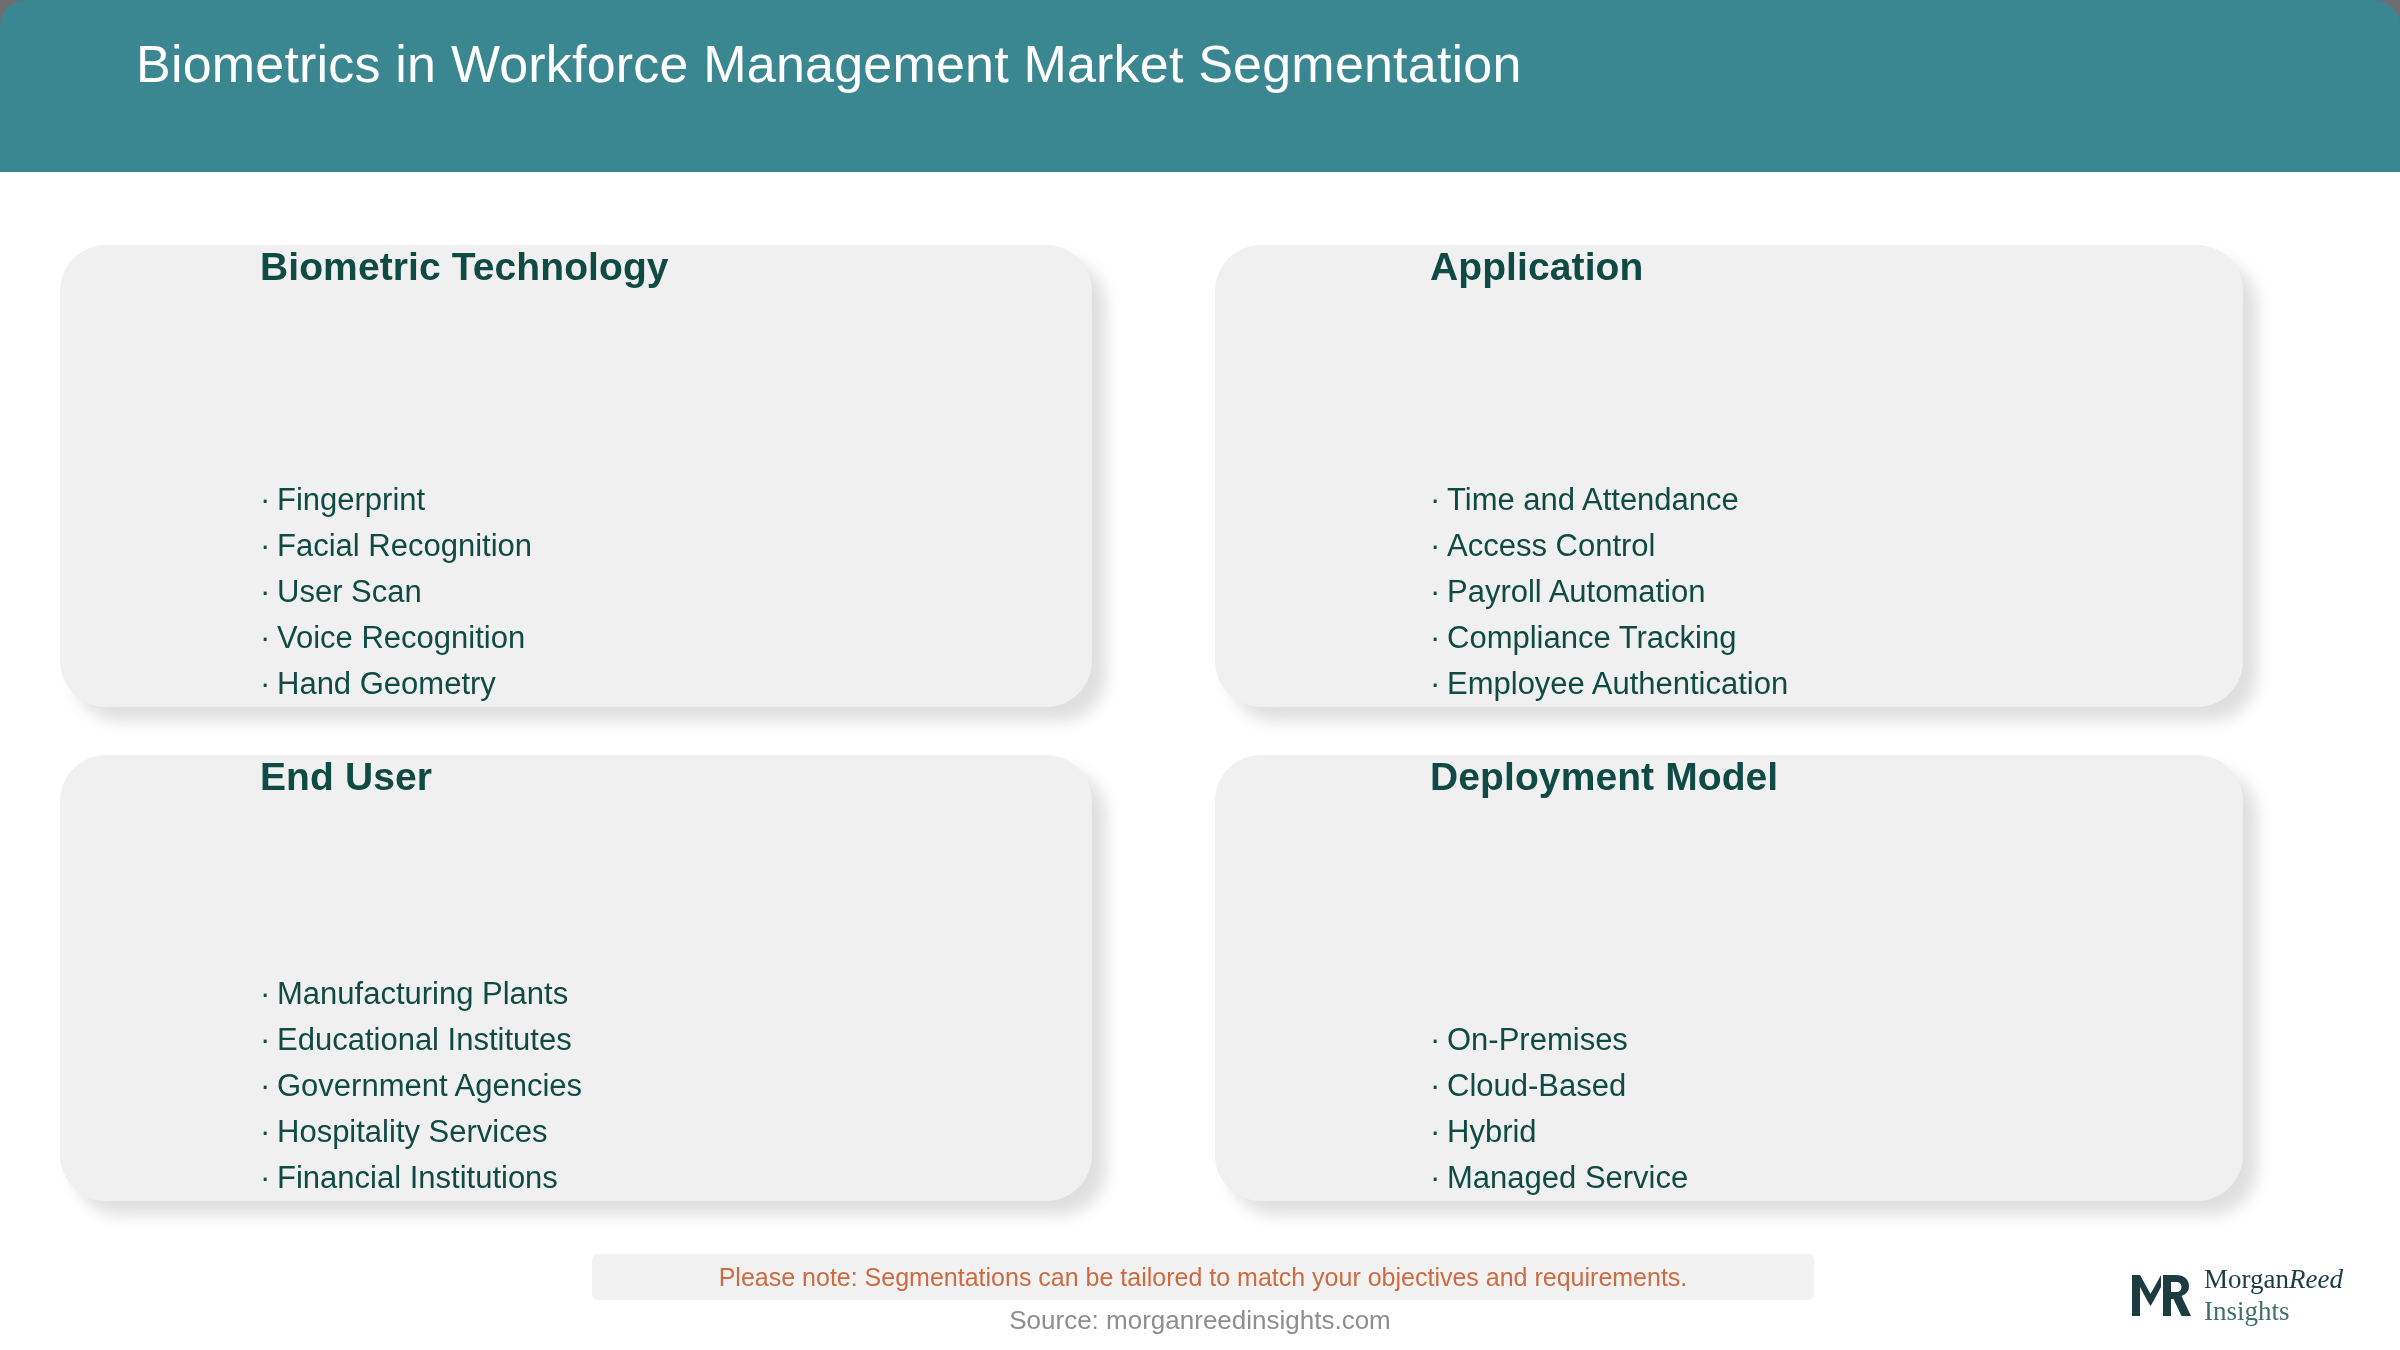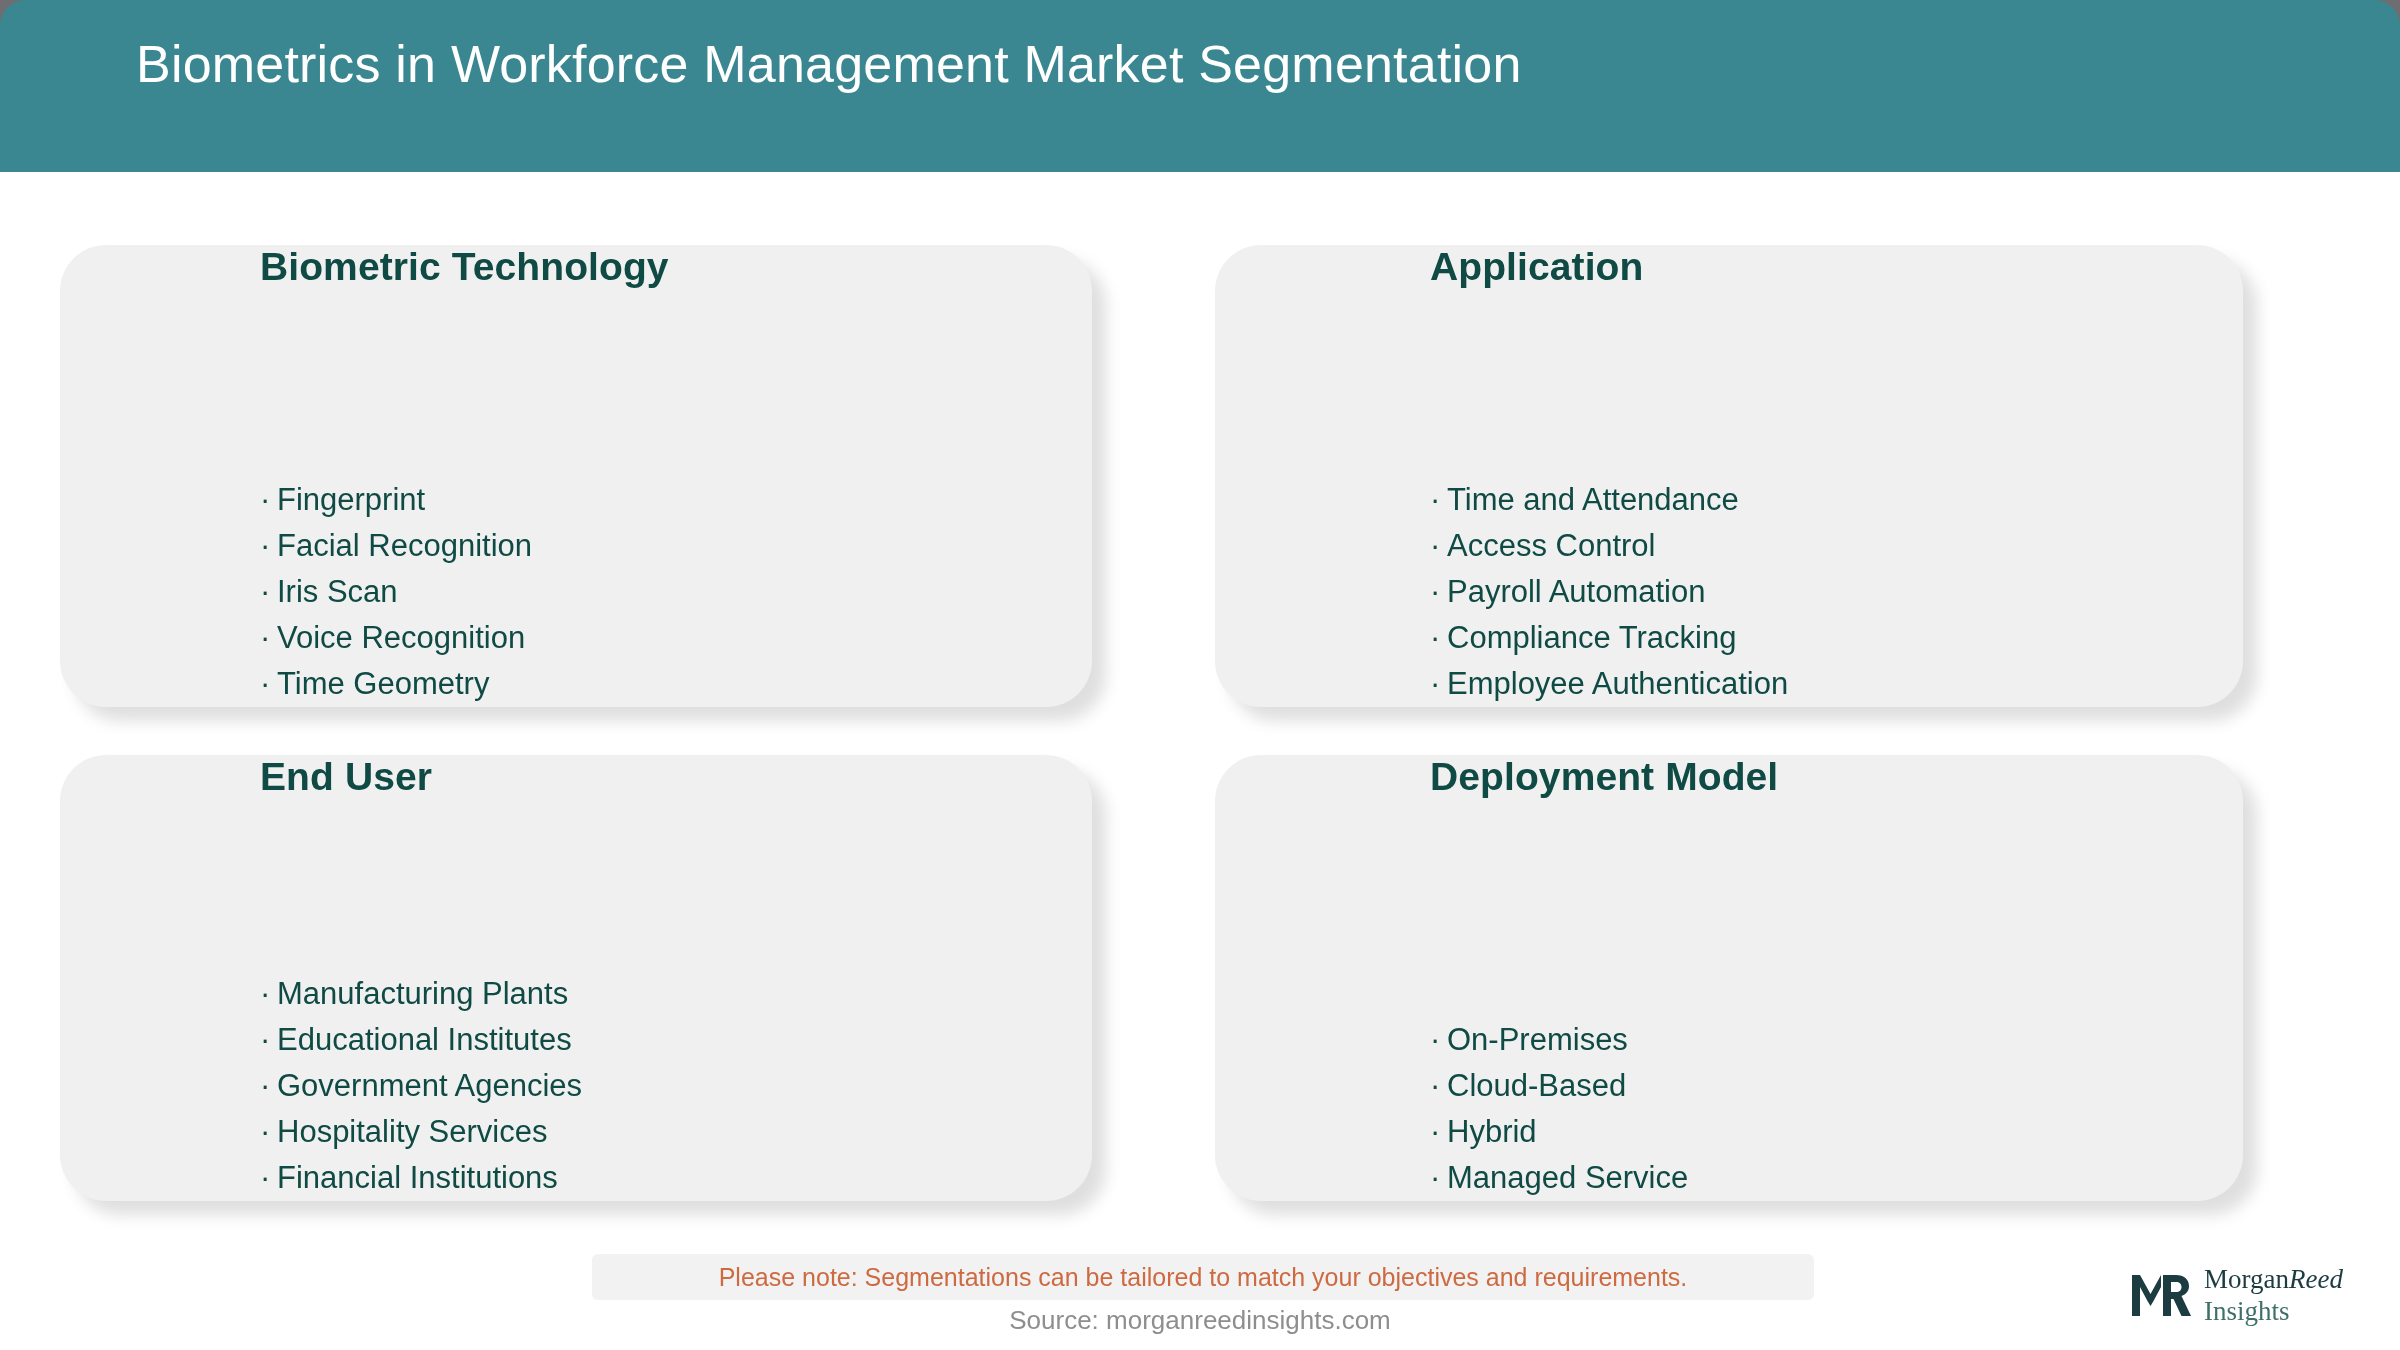--- a/index.html
+++ b/index.html
@@ -195,23 +195,23 @@
     <div class="header-corner-r"></div>
     <div class="header-title">Biometrics in Workforce Management Market Segmentation</div>
   </div>
 
   <div class="card r1 c1">
     <div class="card-inner">
       <div class="card-title">Biometric Technology</div>
       <ul class="card-list">
         <li><span class="bullet">·</span><span>Fingerprint</span></li>
         <li><span class="bullet">·</span><span>Facial Recognition</span></li>
-        <li><span class="bullet">·</span><span>Iris Scan</span></li>
+        <li><span class="bullet">·</span><span>User Scan</span></li>
         <li><span class="bullet">·</span><span>Voice Recognition</span></li>
-        <li><span class="bullet">·</span><span>Time Geometry</span></li>
+        <li><span class="bullet">·</span><span>Hand Geometry</span></li>
       </ul>
     </div>
   </div>
 
   <div class="card r1 c2">
     <div class="card-inner">
       <div class="card-title">Application</div>
       <ul class="card-list">
         <li><span class="bullet">·</span><span>Time and Attendance</span></li>
         <li><span class="bullet">·</span><span>Access Control</span></li>

